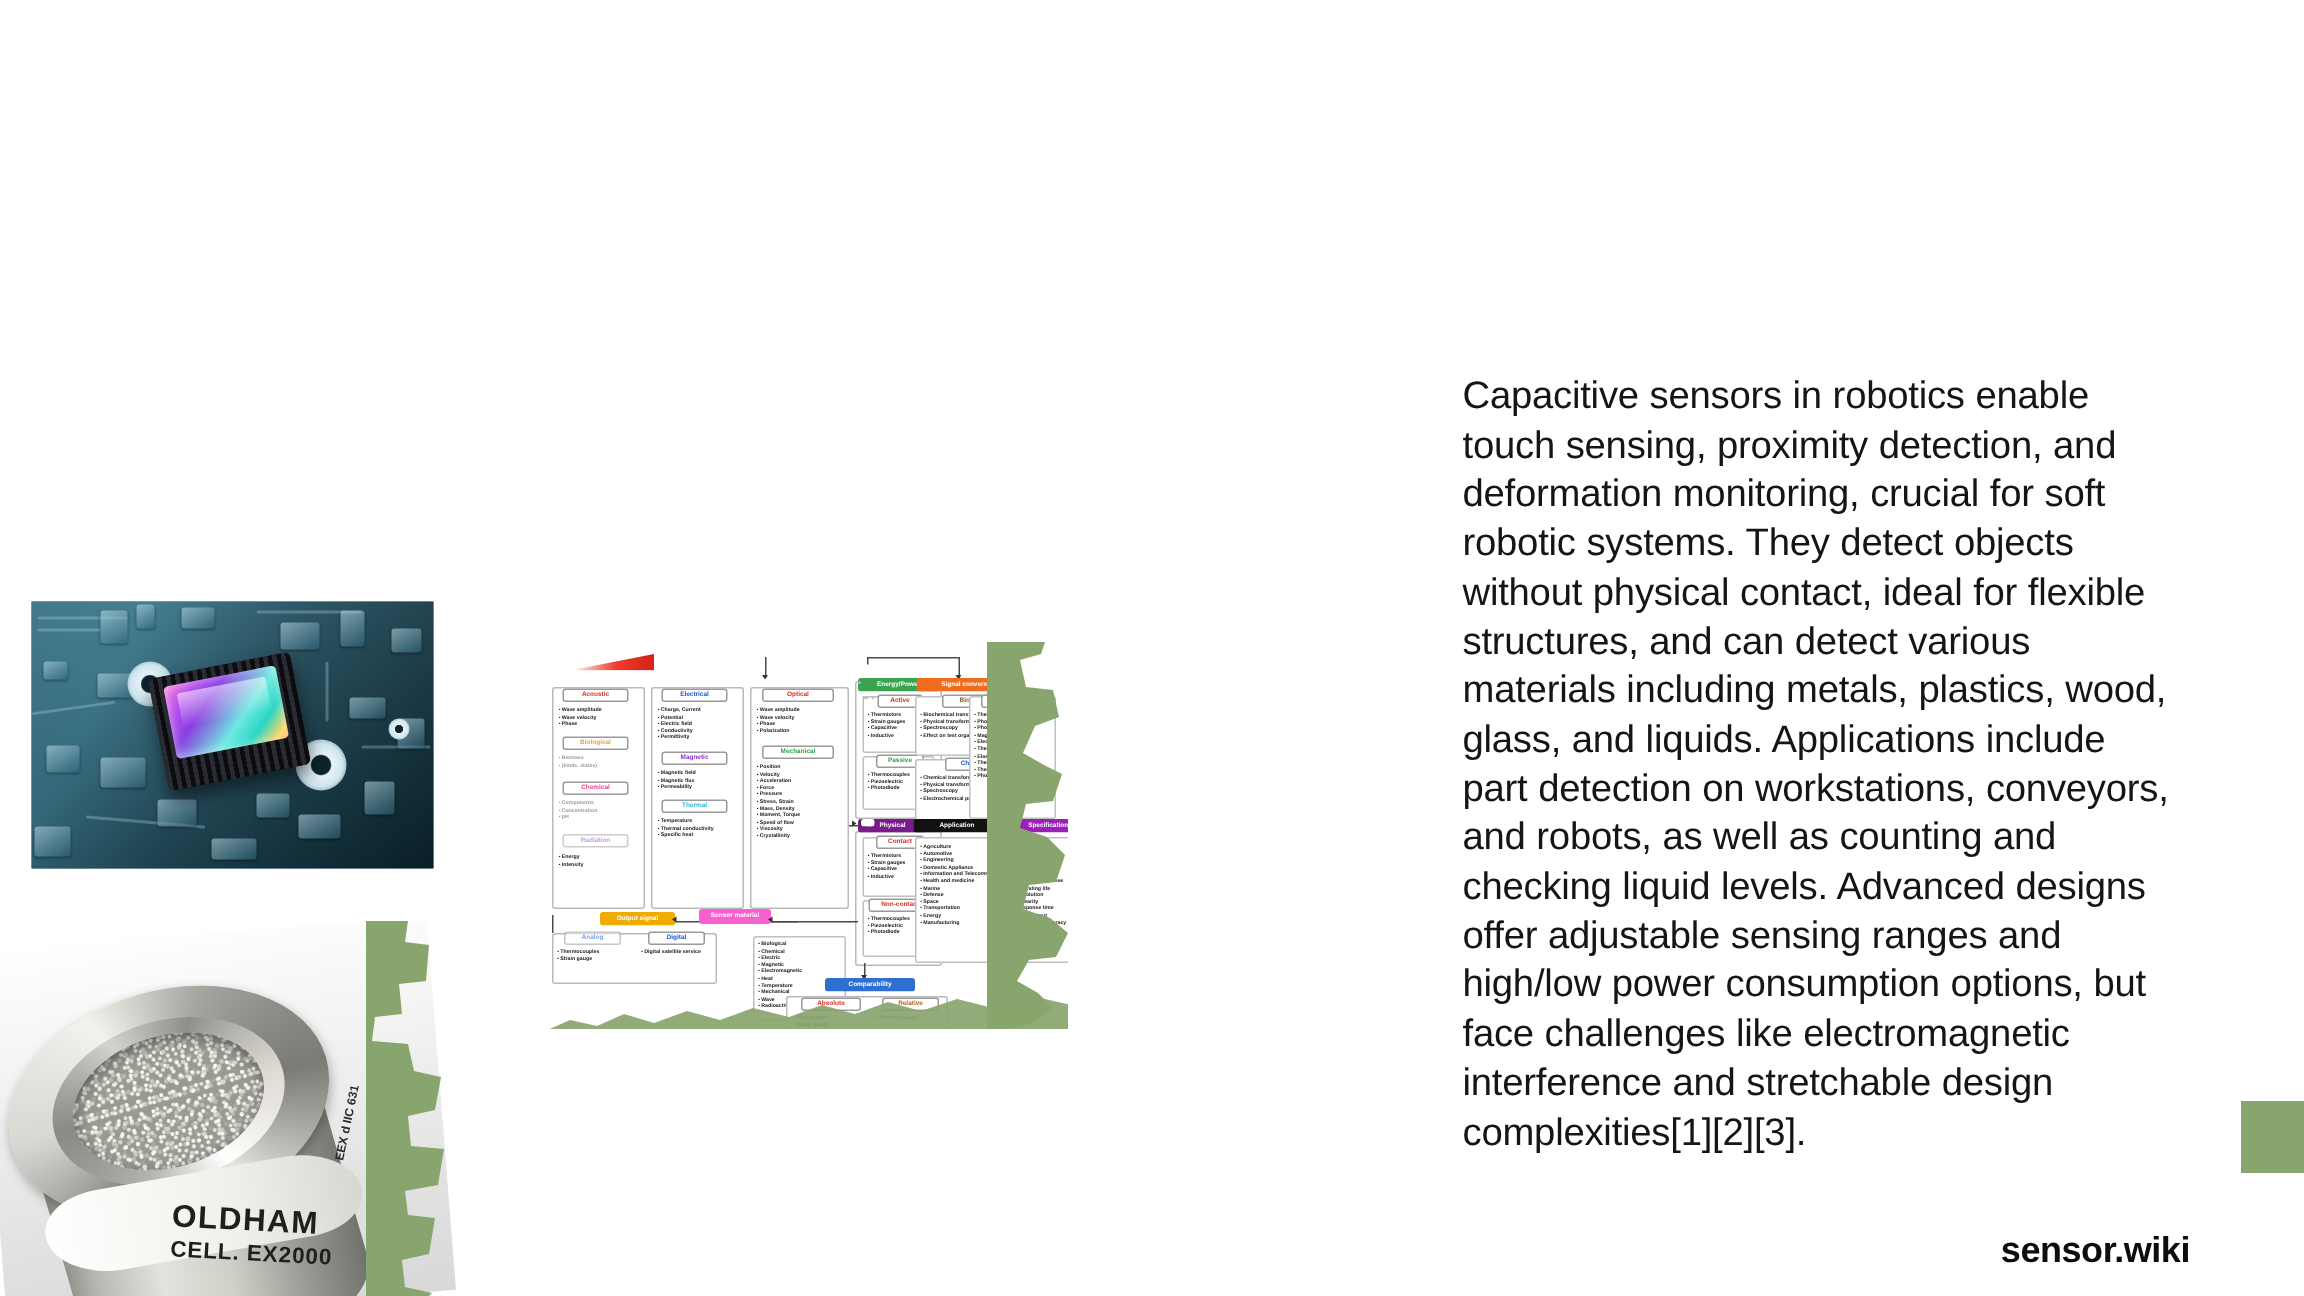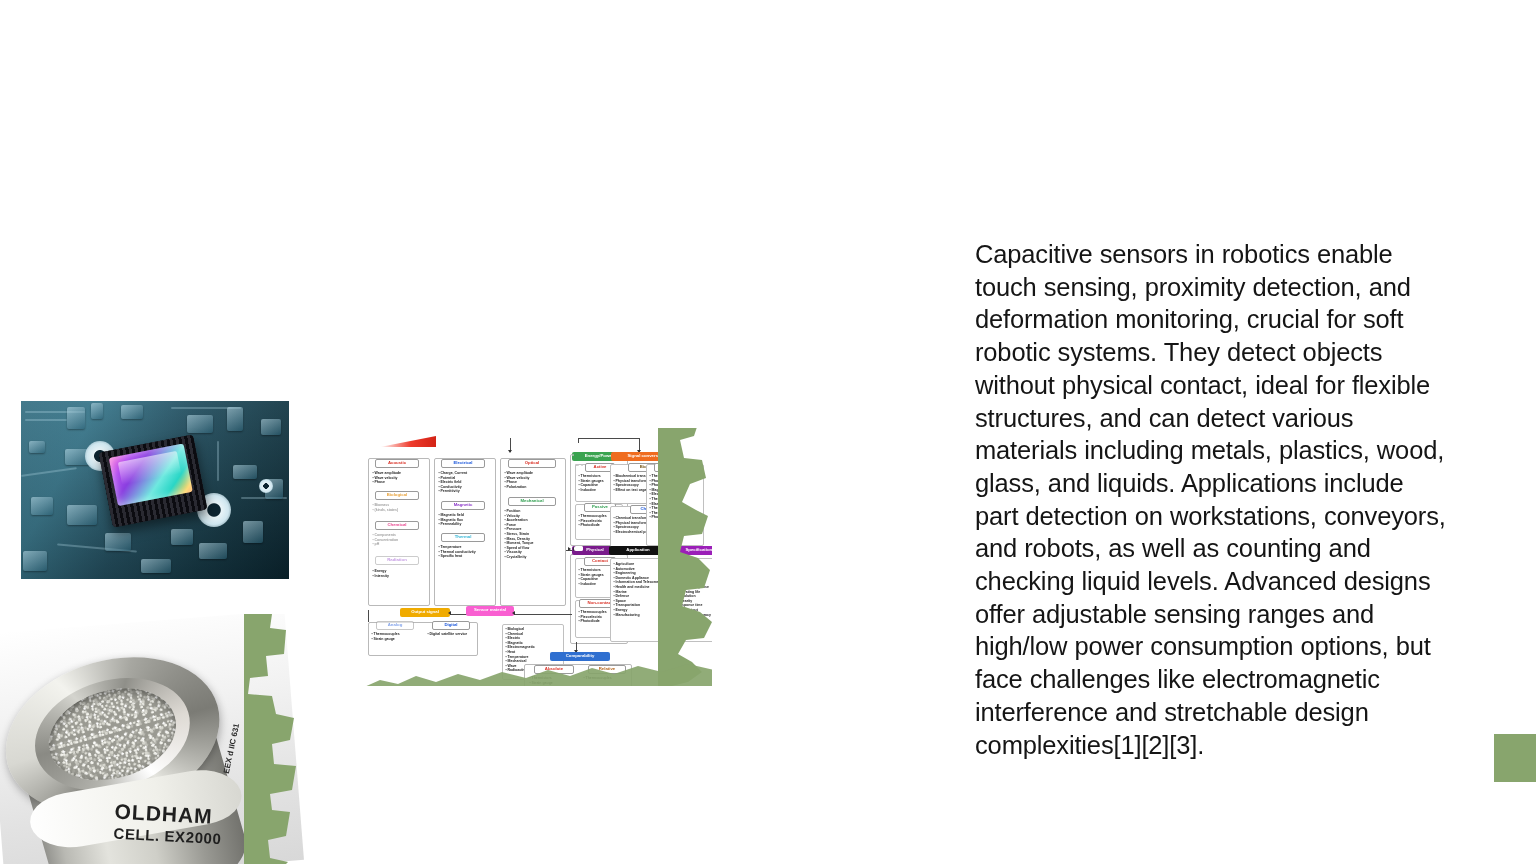--- a/index.html
+++ b/index.html
@@ -20,21 +20,21 @@
   #slide {
     position: absolute;
     inset: 0;
     background: #ffffff;
   }
 
   
   .text-column {
     position: absolute;
     left: 975px;
-    top: 238px;
+    top: 248px;
     width: 478px;
   }
   .body-paragraph {
     margin: 0;
     font-size: 25.5px;
     line-height: 32.7px;
     letter-spacing: -0.15px;
     color: #151515;
     font-weight: 400;
     text-align: left;
@@ -700,16 +700,17 @@
         <path fill="#88a56d" opacity="0.92" d="M0,54 L18,46 L36,50 L54,42 L74,48 L96,40 L118,46 L140,38 L164,44 L186,36 L208,42
                  L230,34 L252,40 L276,32 L300,38 L326,30 L352,36 L352,56 L0,56 Z"></path>
       </svg>
     </div>
   </div>
 
   <div class="text-column">
     <p class="body-paragraph">Capacitive sensors in robotics enable touch sensing, proximity detection, and deformation monitoring, crucial for soft robotic systems. They detect objects without physical contact, ideal for flexible structures, and can detect various materials including metals, plastics, wood, glass, and liquids. Applications include part detection on workstations, conveyors, and robots, as well as counting and checking liquid levels. Advanced designs offer adjustable sensing ranges and high/low power consumption options, but face challenges like electromagnetic interference and stretchable design complexities[1][2][3].</p>
   </div>
 
+  <div class="brand-mark">sensor.wiki</div>
 
   <div class="accent-square"></div>
 
 </div>
 
 </body></html>

